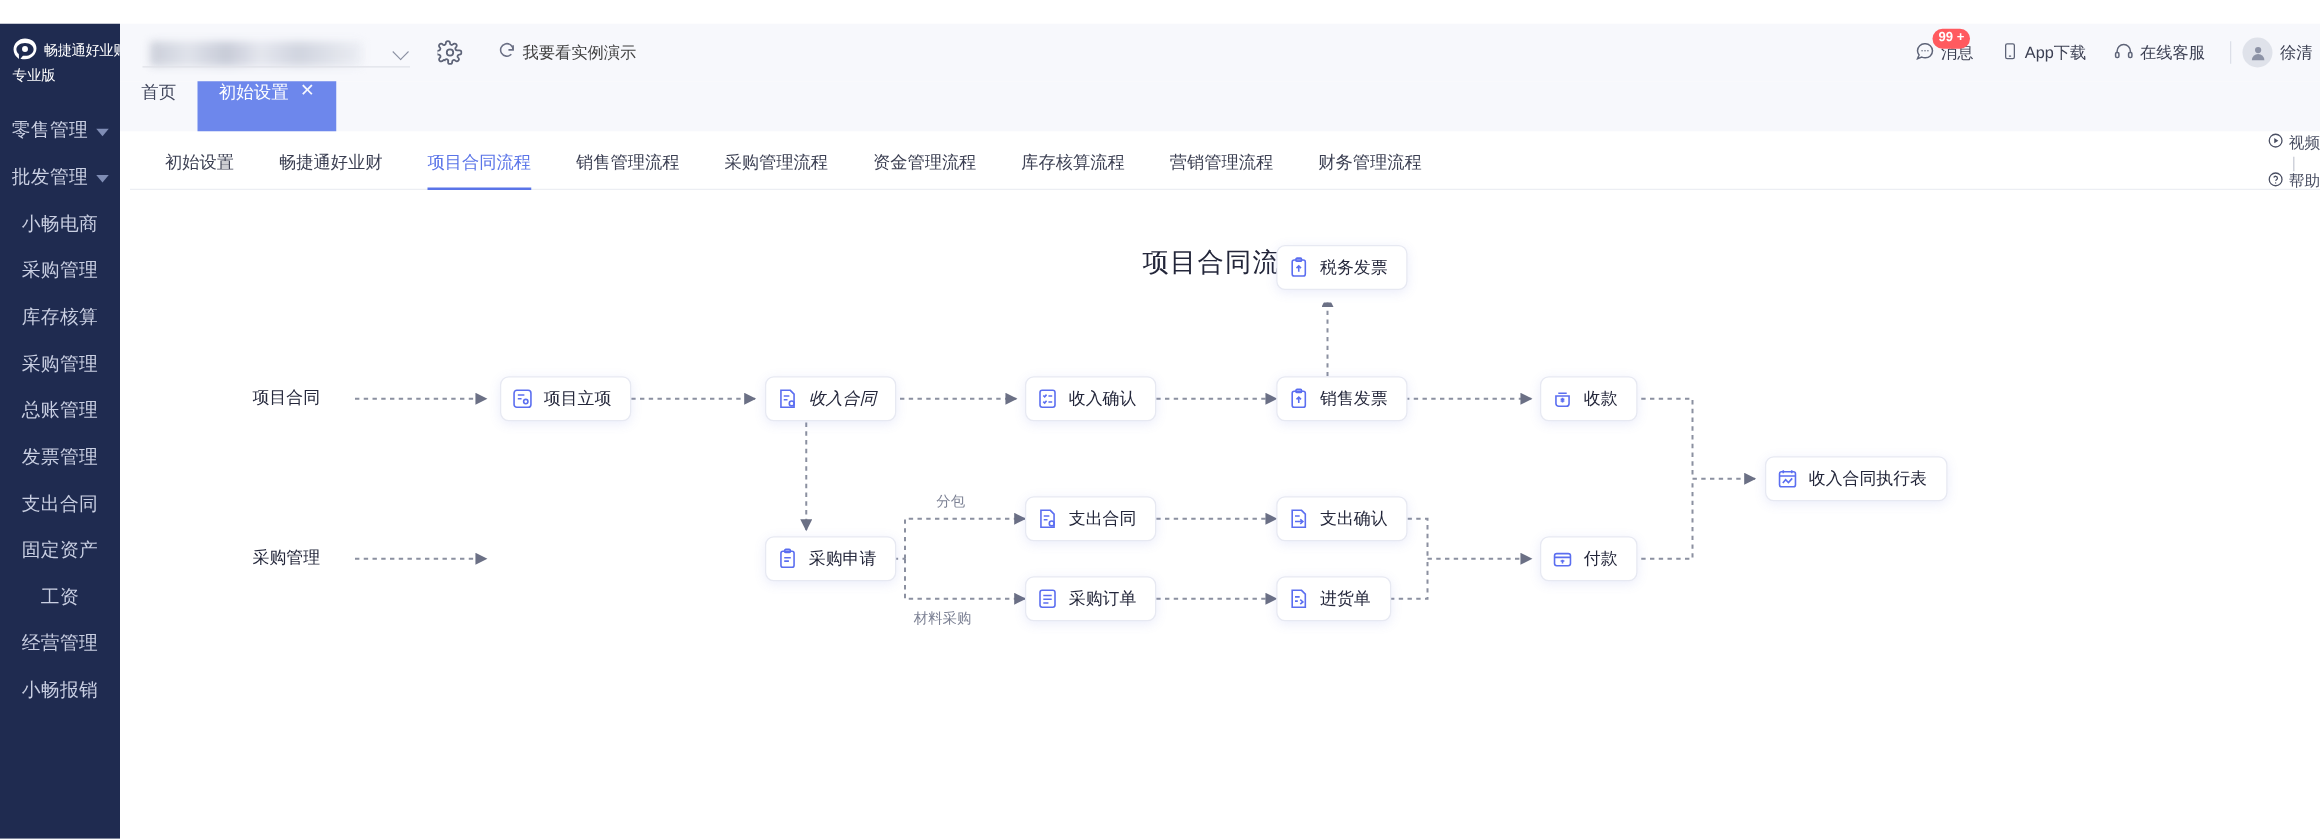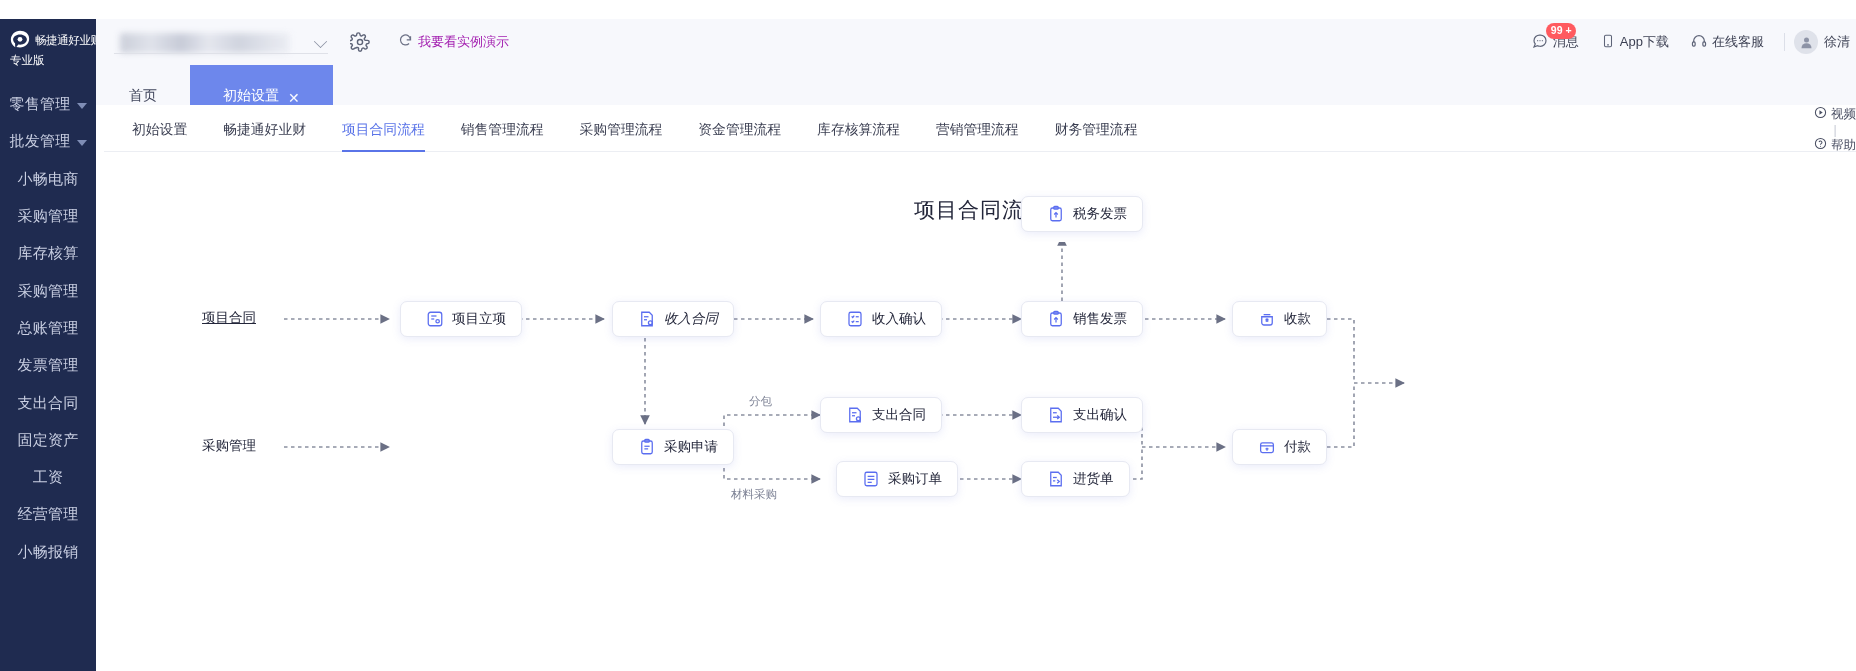--- a/index.html
+++ b/index.html
@@ -54,21 +54,21 @@
     position: absolute; left: 0; bottom: 3px; width: 100%; height: 1px; background: #dfe1e8;
   }
   .chev-down {
     position: absolute; right: 2px; top: 9px; width: 11px; height: 11px;
     border-right: 1.6px solid #8a90a2; border-bottom: 1.6px solid #8a90a2;
     transform: rotate(45deg) scale(.85);
   }
   .gear-btn { margin-left: 22px; width: 20px; height: 20px; cursor: pointer; color:#5e6478; }
   .demo-link {
     margin-left: 28px; display: flex; align-items: center; gap: 5px;
-    font-size: 13px; color: #a21caf; cursor: pointer; white-space: nowrap;
+    font-size: 13px; color: #404040; cursor: pointer; white-space: nowrap;
   }
   .hdr-right {
     margin-left: auto; display: flex; align-items: center; gap: 0px;
     padding-right: 6px; font-size: 13px; color: #3b3f52;
   }
   .hdr-btn {
     display: flex; align-items: center; gap: 5px; cursor: pointer;
     padding: 0 11px; position: relative; white-space: nowrap;
   }
   .badge {
@@ -82,22 +82,22 @@
     display:flex; align-items:center; justify-content:center; margin-right: 6px;
   }
   .user-name { color: #3b3f52; font-size: 13px; white-space: nowrap; overflow: hidden; }
 
   
   .tabbar {
     position: absolute; left: 96px; top: 65px; right: 0; height: 40px;
     background: #f7f8fc; display: flex; align-items: flex-end;
   }
   .wtab {
-    height: 40px; display: flex; align-items: flex-end; gap: 7px;
-    padding: 0 33px; font-size: 14px; color: #41465c; cursor: pointer;
+    height: 40px; display: flex; align-items: flex-start; gap: 7px;
+    padding: 0 17px; font-size: 14px; color: #41465c; cursor: pointer;
     white-space: nowrap;
   }
   .wtab.active { background: #6d87ec; color: #ffffff; }
   .wtab .x {
     font-size: 14px; line-height: 1; opacity: .95; margin-left: 2px; cursor: pointer;
   }
 
   
   .panel {
     position: absolute; left: 104px; top: 108px; right: 0; bottom: 0;
@@ -131,21 +131,21 @@
 
   
   .canvas { position: relative; width: 100%; height: 420px; margin-top: 18px; }
   .canvas svg.edges { position: absolute; left: 0; top: 0; width: 100%; height: 100%; }
 
   .row-label {
     position: absolute; font-size: 13.5px; color: #23263a; white-space: nowrap;
   }
   .node {
     position: absolute; display: flex; align-items: center; gap: 8px;
-    height: 36px; padding: 0 15px 0 25px; background: #ffffff;
+    height: 36px; padding: 0 15px 0 8px; background: #ffffff;
     border: 1px solid #e7e9f2; border-radius: 7px;
     box-shadow: 0 2px 9px rgba(90,110,220,.13);
     font-size: 13.5px; color: #23263a; white-space: nowrap; cursor: pointer;
   }
   .node .ic { width: 18px; height: 18px; flex: 0 0 18px; display: block; }
   .edge-label {
     position: absolute; font-size: 11.5px; color: #7c8194; white-space: nowrap;
   }
 </style>
 </head>
@@ -394,21 +394,21 @@
 
         <g stroke="#8b90a0" stroke-width="1.6" stroke-dasharray="3.5,3.5" fill="none">
           <path d="M1209,77 L1250,77 L1250,141"></path>
           <path d="M1209,205 L1250,205 L1250,141"></path>
         </g>
         <g stroke="#8b90a0" stroke-width="1.6" stroke-dasharray="3.5,3.5" fill="none" marker-end="url(#ah)">
           <line x1="1250" y1="141" x2="1300" y2="141"></line>
         </g>
       </svg>
 
-      <div class="row-label" style="left:98px; top:67px;text-decoration:underline;">项目合同</div>
+      <div class="row-label" style="left:98px; top:67px;">项目合同</div>
       <div class="row-label" style="left:98px; top:195px;">采购管理</div>
 
       <div class="node" style="left:296px; top:59px;">
         <span class="ic">
           <svg width="18" height="18" viewBox="0 0 24 24" fill="none" stroke="#5b6ef0" stroke-width="1.7">
             <rect x="3" y="3" width="18" height="18" rx="3"></rect>
               <line x1="7" y1="8" x2="14" y2="8"></line>
             <line x1="7" y1="12" x2="11" y2="12"></line>
               <circle cx="15.5" cy="15" r="2.3"></circle>
           </svg>
@@ -469,20 +469,32 @@
         <span class="ic">
           <svg width="18" height="18" viewBox="0 0 24 24" fill="none" stroke="#5b6ef0" stroke-width="1.7">
             <path d="M5 9h14v8a3 3 0 01-3 3H8a3 3 0 01-3-3z"></path>
               <path d="M7.5 6.2h9"></path>
             <path d="M12 11v5M10 12.6h4M10 14.4h4"></path>
           </svg>
         </span>
         <span>收款</span>
       </div>
 
+      <div class="node" style="left:1308px; top:123px;">
+        <span class="ic">
+          <svg width="18" height="18" viewBox="0 0 24 24" fill="none" stroke="#5b6ef0" stroke-width="1.7">
+            <rect x="3.5" y="4.5" width="17" height="16" rx="2.2"></rect>
+            <line x1="3.5" y1="9" x2="20.5" y2="9"></line>
+            <line x1="7.5" y1="3" x2="7.5" y2="6"></line>
+              <line x1="16.5" y1="3" x2="16.5" y2="6"></line>
+            <polyline points="7,16.5 10,13 13,16 17,11.6"></polyline>
+          </svg>
+        </span>
+        <span>收入合同执行表</span>
+      </div>
 
       <div class="node" style="left:508px; top:187px;">
         <span class="ic">
           <svg width="18" height="18" viewBox="0 0 24 24" fill="none" stroke="#5b6ef0" stroke-width="1.7">
             <rect x="5" y="4" width="14" height="17" rx="2.2"></rect>
             <rect x="9" y="2" width="6" height="3.4" rx="1.2"></rect>
             <line x1="8.5" y1="11" x2="15.5" y2="11"></line>
               <line x1="8.5" y1="14.5" x2="13.5" y2="14.5"></line>
           </svg>
         </span>
@@ -506,21 +518,21 @@
           <svg width="18" height="18" viewBox="0 0 24 24" fill="none" stroke="#5b6ef0" stroke-width="1.7">
             <path d="M5 3h10l4 4v14H5z"></path>
               <line x1="8" y1="9" x2="13" y2="9"></line>
             <line x1="8" y1="15" x2="16" y2="15"></line>
               <polyline points="13.6,12.6 16.4,15 13.6,17.4"></polyline>
           </svg>
         </span>
         <span>支出确认</span>
       </div>
 
-      <div class="node" style="left:732px; top:219px;">
+      <div class="node" style="left:716px; top:219px;">
         <span class="ic">
           <svg width="18" height="18" viewBox="0 0 24 24" fill="none" stroke="#5b6ef0" stroke-width="1.7">
             <rect x="4" y="3" width="16" height="18" rx="2.4"></rect>
             <line x1="7.5" y1="8.5" x2="16.5" y2="8.5"></line>
               <line x1="7.5" y1="12.5" x2="16.5" y2="12.5"></line>
             <line x1="7.5" y1="16.5" x2="13" y2="16.5"></line>
           </svg>
         </span>
         <span>采购订单</span>
       </div>

